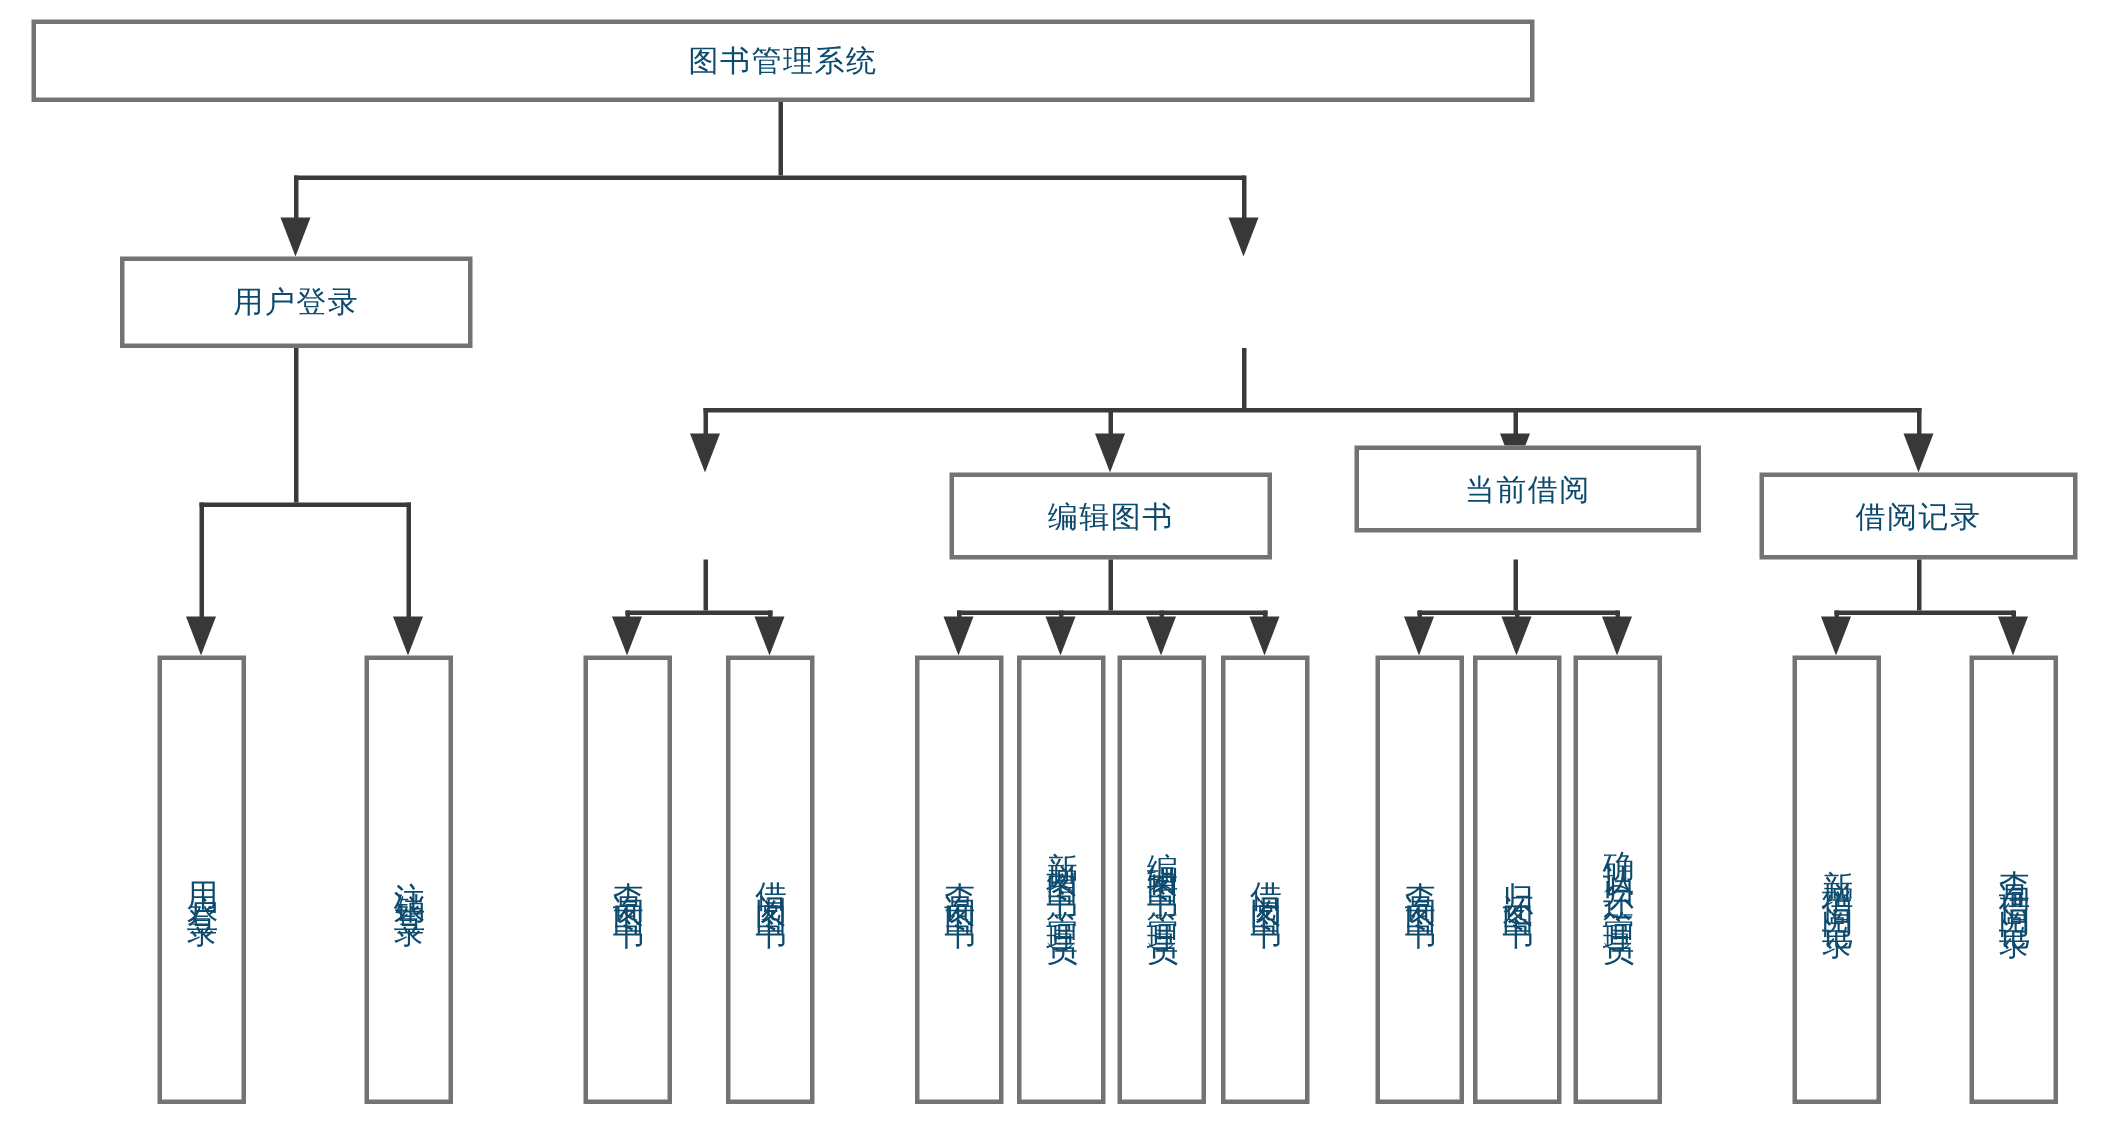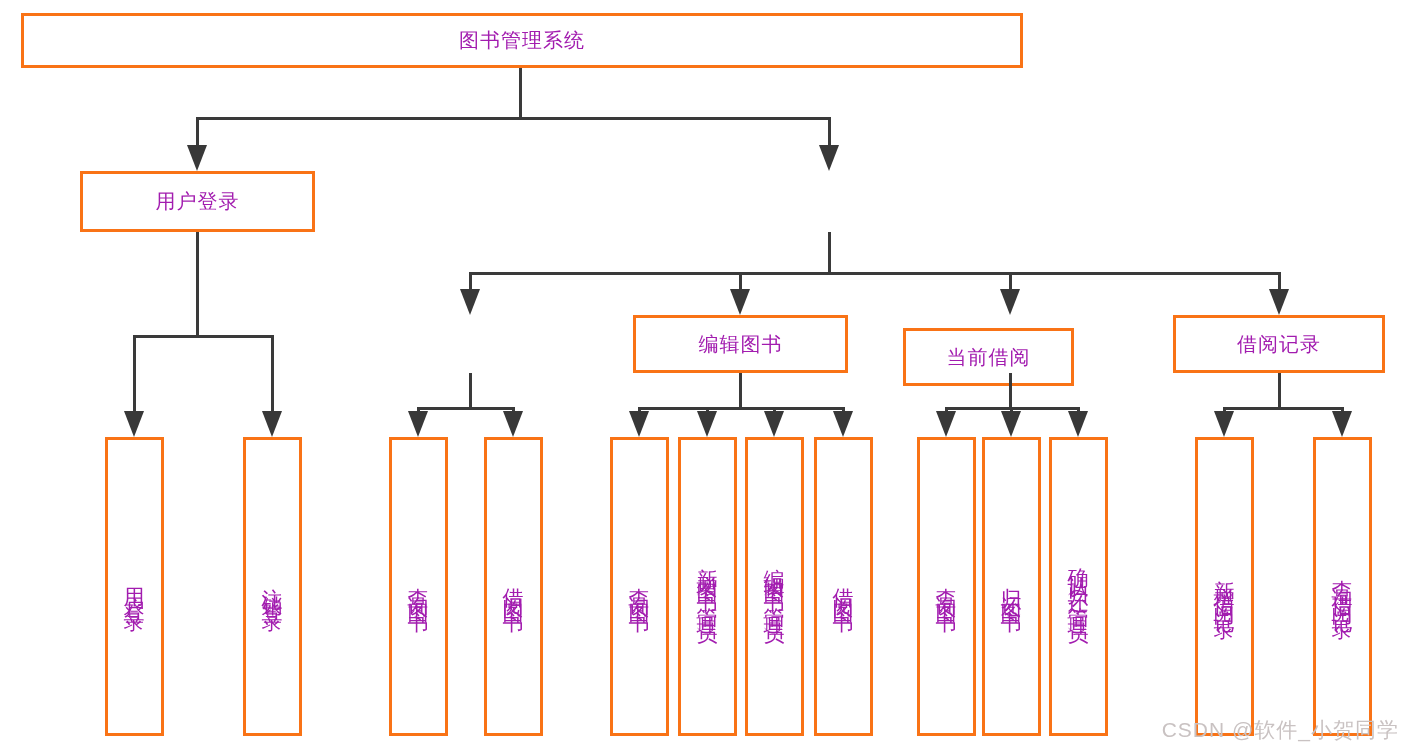--- a/index.html
+++ b/index.html
@@ -6,23 +6,23 @@
   .canvas{
     position:relative;
     width:1405px;height:747px;
     background:#ffffff;
     font-family:"Liberation Sans","DejaVu Sans",sans-serif;
     overflow:hidden;
   }
   .node{
     position:absolute;
     box-sizing:border-box;
-    border:3px solid #f97316;
+    border:3px solid #737373;
     background:#ffffff;
-    color:#a21caf;
+    color:#0c4a6e;
     display:flex;
     align-items:center;
     justify-content:center;
   }
   .node-h{
     font-size:20px;
     letter-spacing:1px;
   }
   .node-v{
     font-size:21px;
@@ -87,21 +87,21 @@
   <div class="vline" style="left:739px;top:272px;height:20px;"></div>
   <div class="arrow" style="left:740px;top:289px;"></div>
   <div class="vline" style="left:1009px;top:272px;height:20px;"></div>
   <div class="arrow" style="left:1010px;top:289px;"></div>
   <div class="vline" style="left:1278px;top:272px;height:20px;"></div>
   <div class="arrow" style="left:1279px;top:289px;"></div>
 
   <div class="node node-h" style="left:633px;top:315px;width:215px;height:58px;">
     <span>编辑图书</span>
   </div>
-  <div class="node node-h" style="left:903px;top:328px;width:171px;height:58px;">
+  <div class="node node-h" style="left:903px;top:297px;width:231px;height:58px;">
     <span>当前借阅</span>
   </div>
   <div class="node node-h" style="left:1173px;top:315px;width:212px;height:58px;">
     <span>借阅记录</span>
   </div>
 
   <div class="vline" style="left:469px;top:373px;height:34px;"></div>
   <div class="hline" style="left:417px;top:407px;width:98px;"></div>
   <div class="vline" style="left:417px;top:407px;height:8px;"></div>
   <div class="arrow" style="left:418px;top:411px;"></div>
@@ -172,15 +172,14 @@
     <span>确认归还（管理员）</span>
   </div>
 
   <div class="node node-v" style="left:1195px;">
     <span>新增借阅记录</span>
   </div>
   <div class="node node-v" style="left:1313px;">
     <span>查询借阅记录</span>
   </div>
 
-  <div class="watermark">CSDN @软件_小贺同学</div>
 
 </div>
 
 </body></html>

